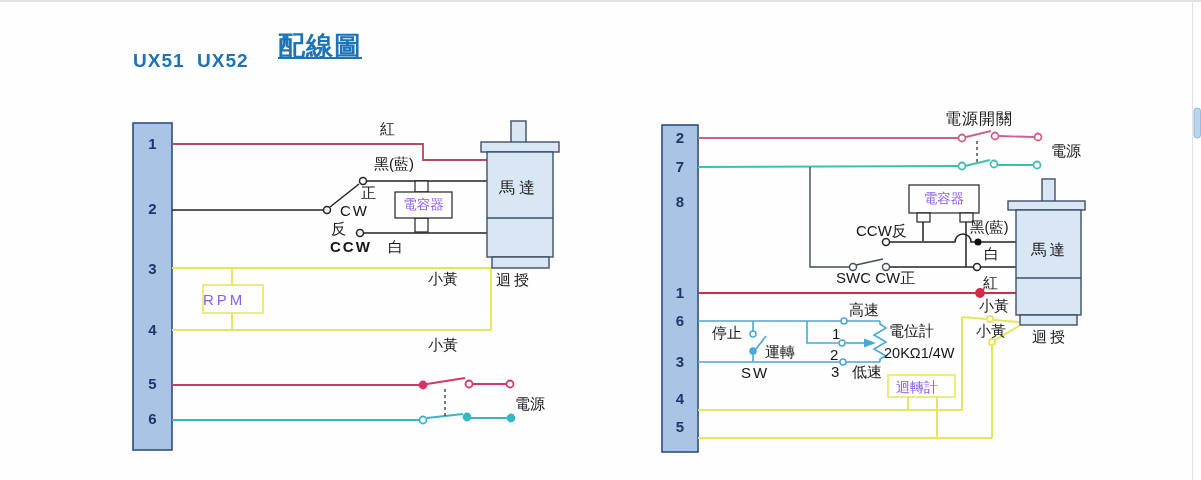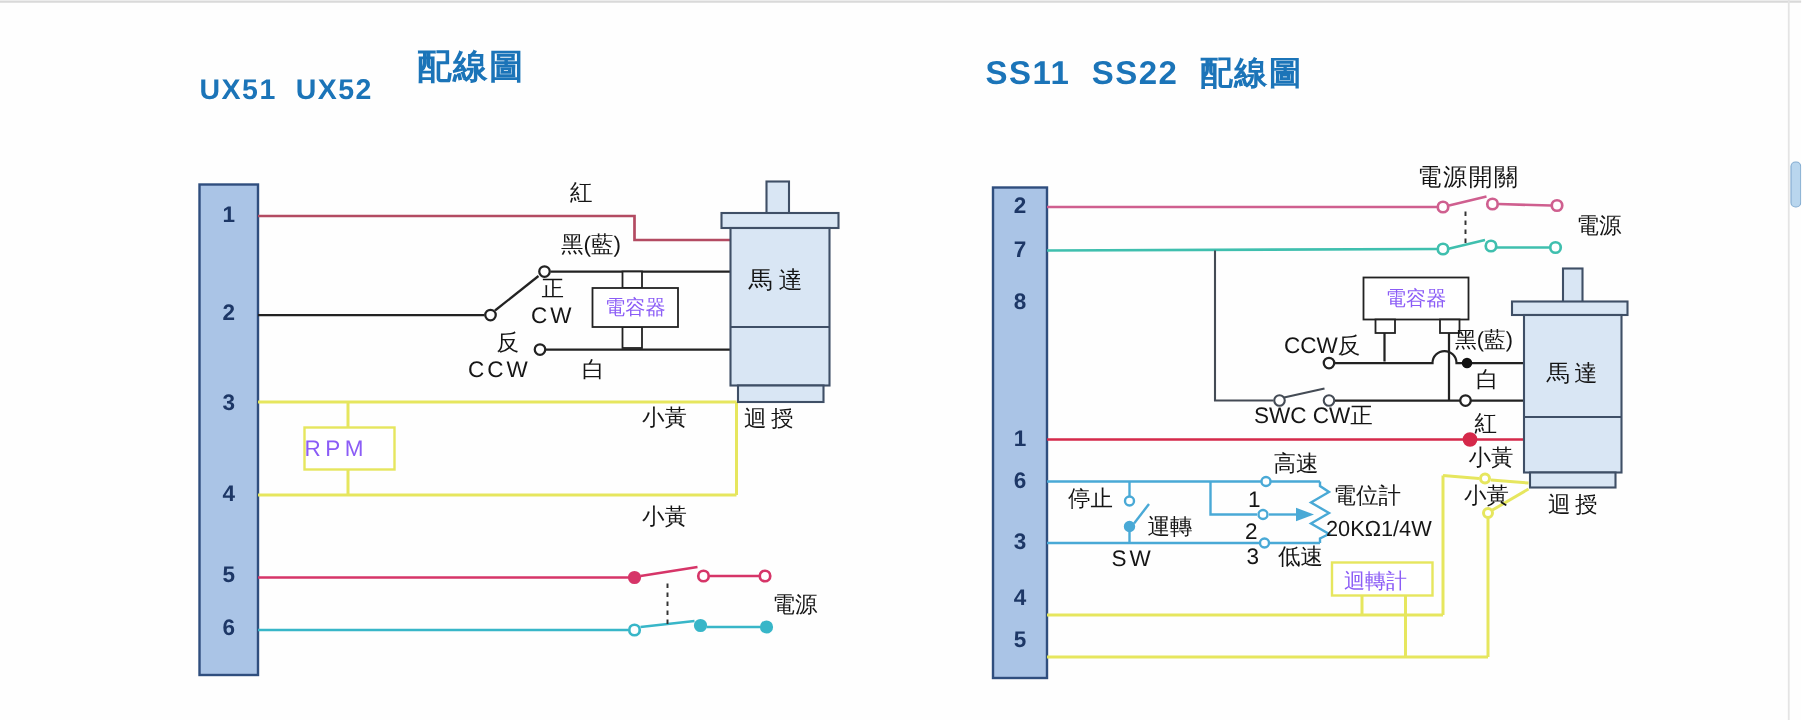--- a/index.html
+++ b/index.html
@@ -164,45 +164,44 @@
     <g fill="#d9e6f4" stroke="#3f4f66" stroke-width="1.4">
       <rect x="1042" y="179" width="13" height="23"></rect>
       <rect x="1008" y="201" width="77" height="9"></rect>
       <rect x="1016" y="210" width="65" height="105"></rect>
       <rect x="1020" y="315" width="57" height="10"></rect>
       <line x1="1016" y1="278" x2="1081" y2="278"></line>
     </g>
   </svg>
 
   <div class="title" style="left:133px;top:51px;font-size:19px;">UX51  UX52</div>
-  <div class="title" style="left:278px;top:33px;font-size:23px;">配線圖</div>
-  <div class="title" style="left:657px;top:38px;font-size:22px;">SS11  SS22  配線圖</div>
+  <div class="title" style="left:278px;top:33px;font-size:27px;text-decoration:underline;">配線圖</div>
 
   <div class="num" style="left:133px;top:136px;width:39px;">1</div>
   <div class="num" style="left:133px;top:201px;width:39px;">2</div>
   <div class="num" style="left:133px;top:261px;width:39px;">3</div>
   <div class="num" style="left:133px;top:322px;width:39px;">4</div>
   <div class="num" style="left:133px;top:376px;width:39px;">5</div>
   <div class="num" style="left:133px;top:411px;width:39px;">6</div>
 
   <div class="num" style="left:662px;top:130px;width:36px;">2</div>
   <div class="num" style="left:662px;top:159px;width:36px;">7</div>
   <div class="num" style="left:662px;top:194px;width:36px;">8</div>
   <div class="num" style="left:662px;top:285px;width:36px;">1</div>
   <div class="num" style="left:662px;top:313px;width:36px;">6</div>
   <div class="num" style="left:662px;top:354px;width:36px;">3</div>
   <div class="num" style="left:662px;top:391px;width:36px;">4</div>
   <div class="num" style="left:662px;top:419px;width:36px;">5</div>
 
   <div class="lbl" style="left:380px;top:121px;">紅</div>
   <div class="lbl" style="left:374px;top:156px;">黑(藍)</div>
   <div class="lbl" style="left:361px;top:185px;">正</div>
-  <div class="lbl" style="left:354px;top:203px;letter-spacing:2px;">CW</div>
+  <div class="lbl" style="left:340px;top:203px;letter-spacing:2px;">CW</div>
   <div class="lbl" style="left:331px;top:221px;">反</div>
-  <div class="lbl" style="left:312px;top:239px;letter-spacing:2px;">CCW</div>
+  <div class="lbl" style="left:330px;top:239px;letter-spacing:2px;font-weight:bold;">CCW</div>
   <div class="boxtxt" style="left:395px;top:198px;width:57px;font-size:13.5px;">電容器</div>
   <div class="lbl" style="left:388px;top:239px;">白</div>
   <div class="boxtxt" style="left:203px;top:292px;width:40px;font-size:15px;letter-spacing:3px;">RPM</div>
   <div class="lbl" style="left:428px;top:271px;">小黃</div>
   <div class="lbl" style="left:428px;top:337px;">小黃</div>
   <div class="lbl" style="left:499px;top:180px;font-size:16px;letter-spacing:4px;">馬達</div>
   <div class="lbl" style="left:496px;top:272px;letter-spacing:3px;">迴授</div>
   <div class="lbl" style="left:515px;top:396px;">電源</div>
 
   <div class="lbl" style="left:945px;top:111px;font-size:16px;letter-spacing:1px;">電源開關</div>

